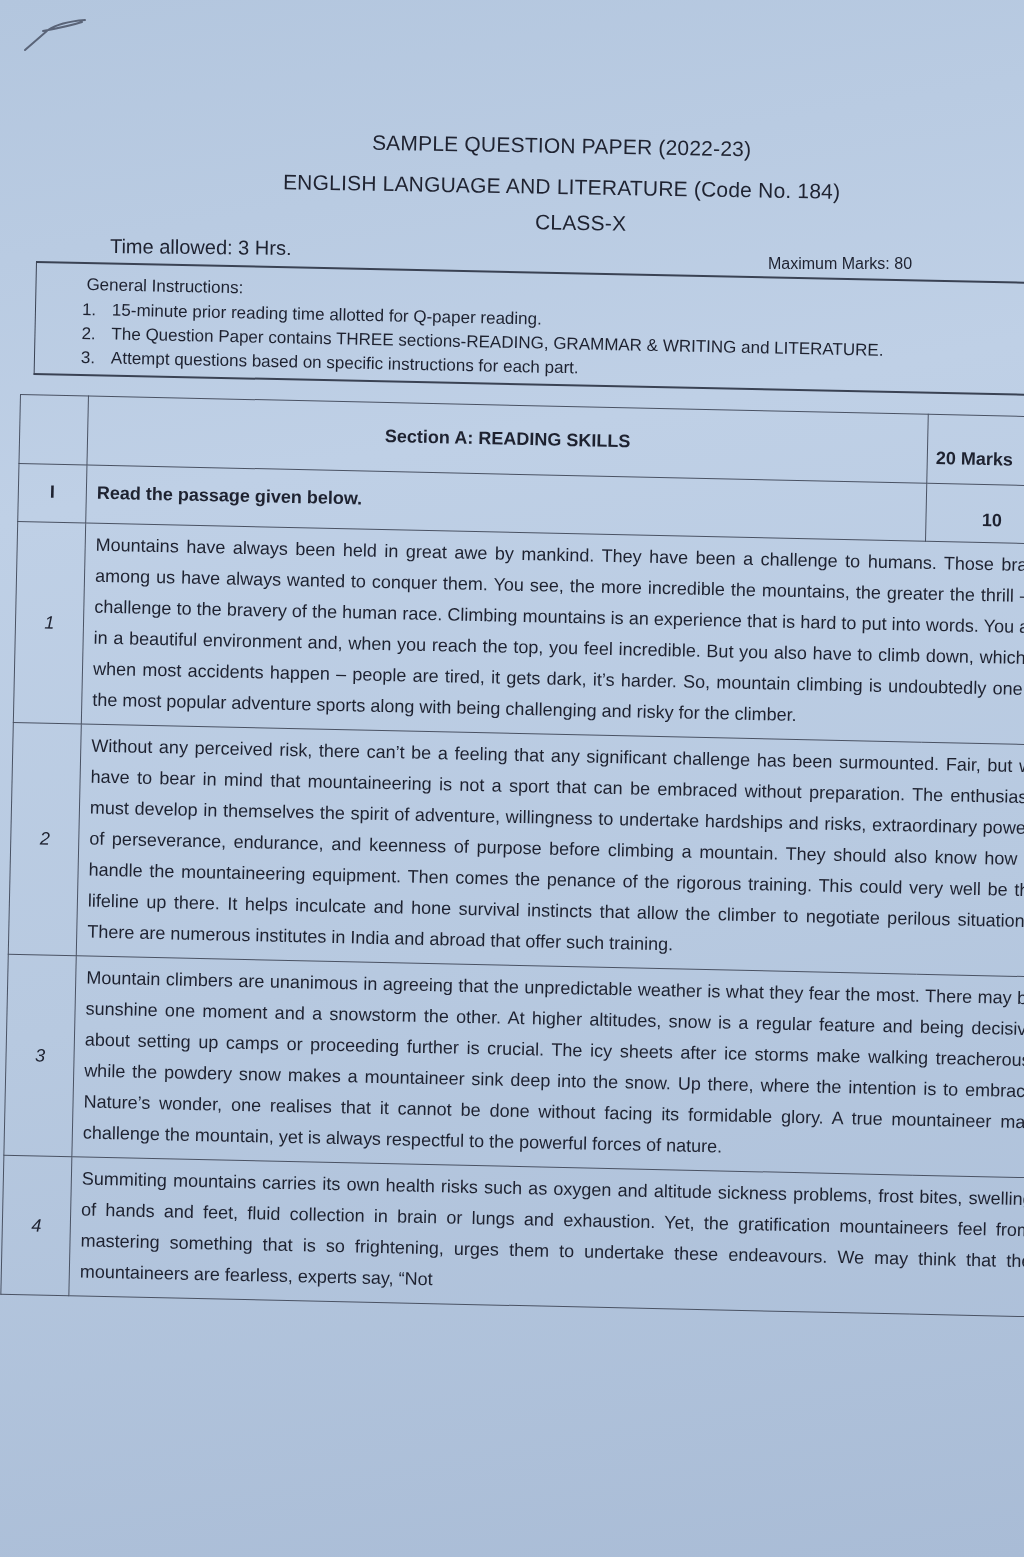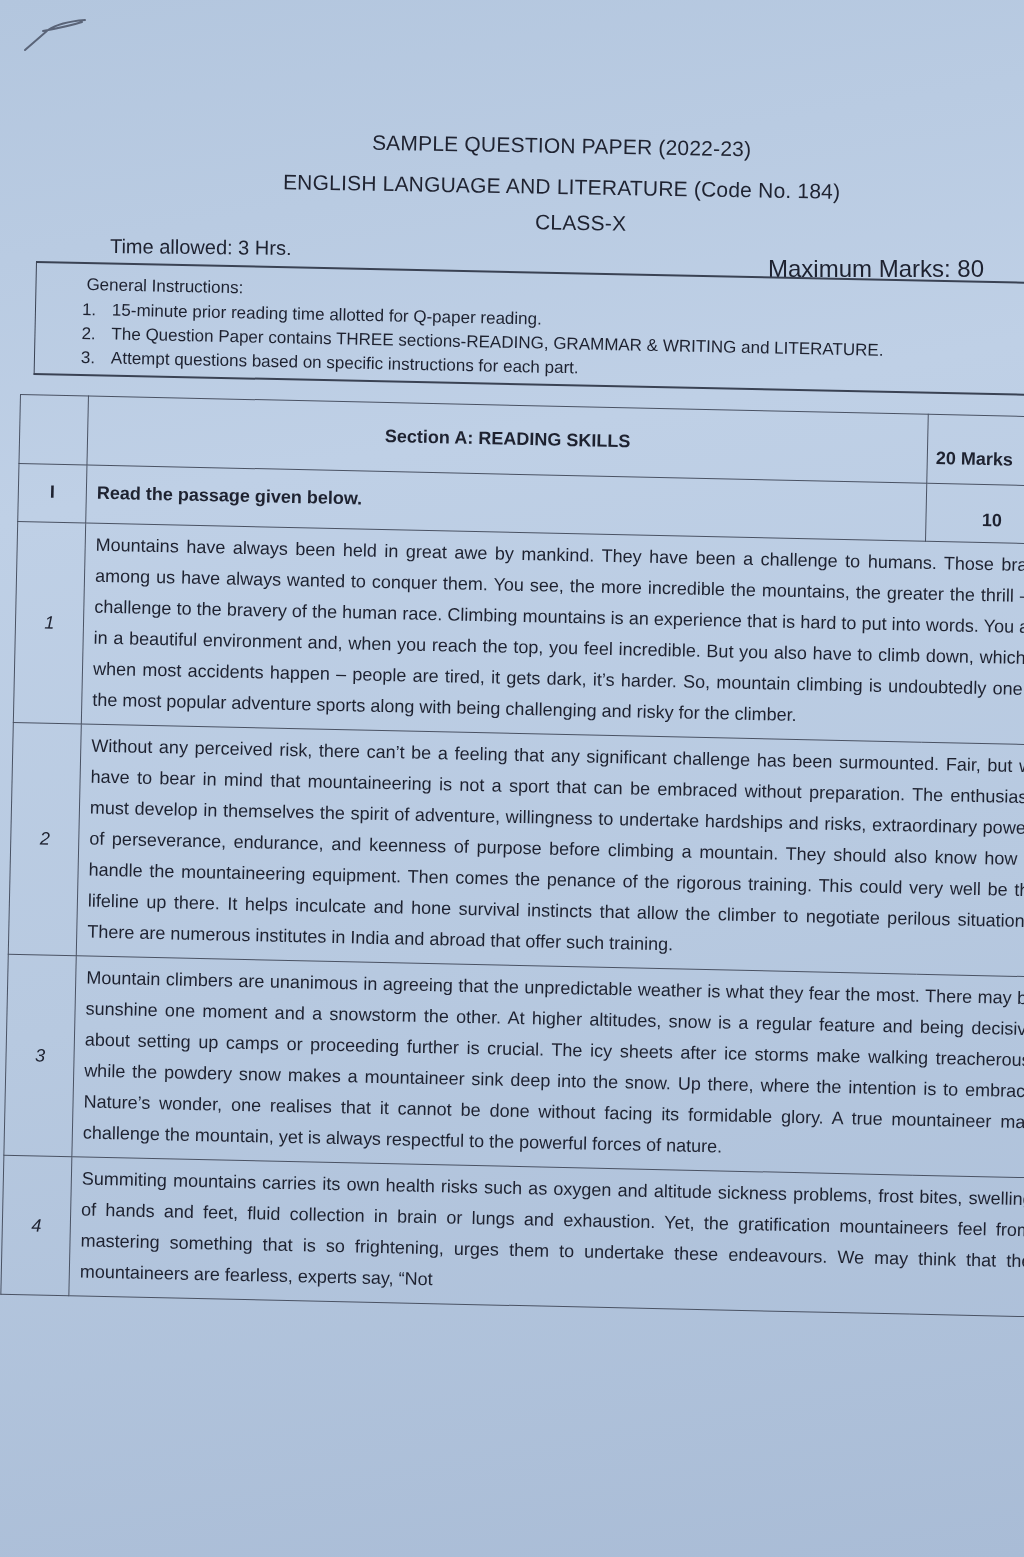--- a/index.html
+++ b/index.html
@@ -41,21 +41,21 @@
       position: absolute;
       top: 218px;
       left: 110px;
       font-size: 20px;
       transform: rotate(0.6deg);
     }
     .max-marks {
       position: absolute;
       top: 237px;
       left: 768px;
-      font-size: 24px;
+      font-size: 16px;
       text-align: center;
     }
     .instructions-box {
       position: absolute;
       left: 36px;
       top: 243px;
       width: 1000px;
       height: 110px;
       border-top: 2px solid #3a4253;
       border-left: 1.5px solid #3a4253;

